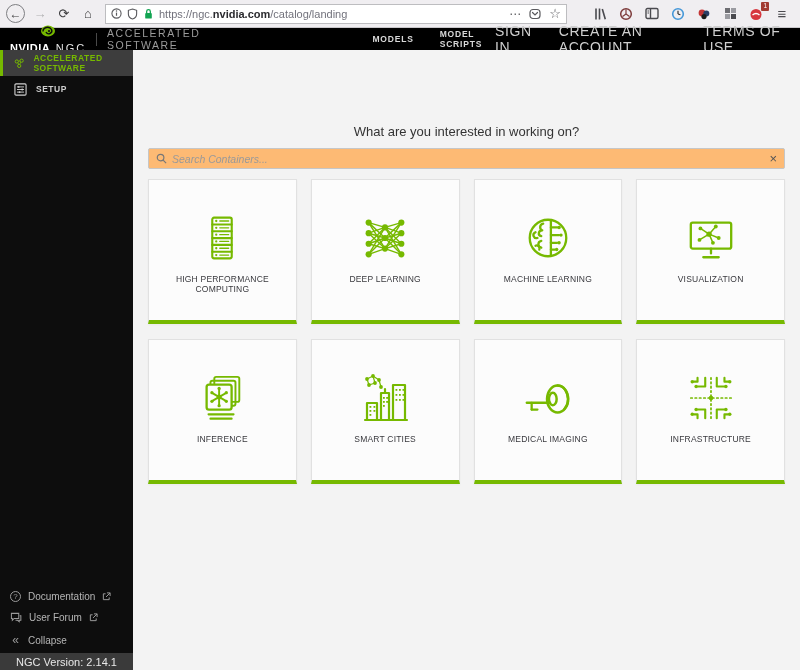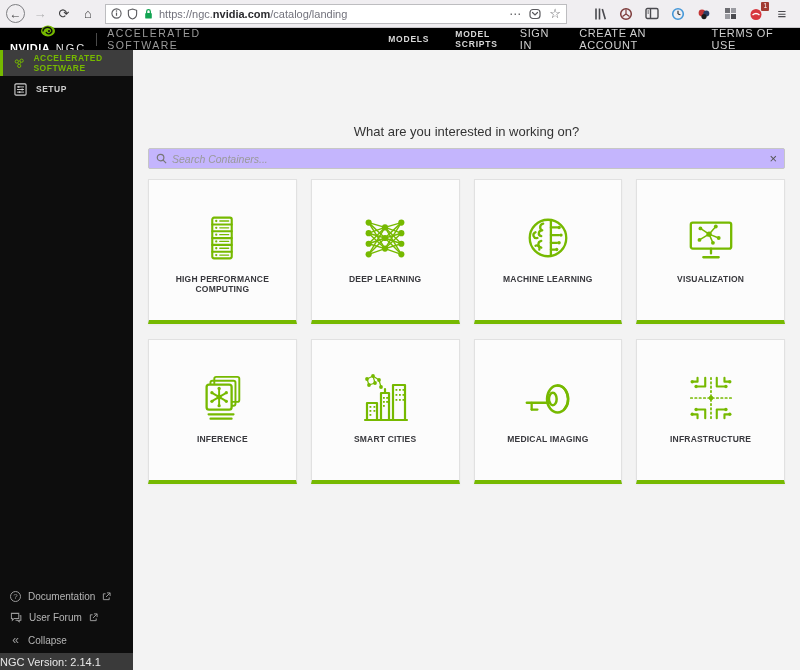--- a/index.html
+++ b/index.html
@@ -24,44 +24,44 @@
   .app-header { height:22px; background:#000; display:flex; align-items:center; padding:0 10px; }
   .brand { display:flex; align-items:center; gap:5px;flex-direction:column; }
   .brand-text { color:#fff; font-size:11px; font-weight:bold; letter-spacing:0.5px; }
   .brand-ngc { color:#e8e8e8; font-weight:normal; letter-spacing:2px; margin-left:2px; }
   .hdr-divider { width:1px; height:13px; background:#4a4a4a; margin:0 10px; }
   .app-title { color:#9b9b9b; font-size:10.5px; letter-spacing:1.5px; }
   .hdr-nav { display:flex; height:100%; margin-left:28px; }
   .hdr-nav-item { display:flex; align-items:center; height:100%; padding:0 13px; font-size:8.5px; font-weight:bold; letter-spacing:0.8px; color:#d8d8d8; cursor:pointer; border-bottom:3px solid transparent; padding-top:3px; }
   .hdr-nav-item.active { color:#76b900; border-bottom-color:#76b900;margin-top:26px; }
   .hdr-right { margin-left:auto; display:flex; gap:20px; }
-  .hdr-link { color:#cfcfcf; font-size:11px; letter-spacing:0.6px; cursor:pointer; }
+  .hdr-link { color:#cfcfcf; font-size:14px; letter-spacing:0.6px; cursor:pointer; }
 
   
   .content { display:flex; height:620px; }
   .sidebar { width:133px; background:#0d0d0d; position:relative; flex-shrink:0; }
   .sb-item { height:26px; display:flex; align-items:center; gap:9px; padding-left:11px; color:#cfcfcf; font-size:8.5px; font-weight:bold; letter-spacing:0.5px; cursor:pointer; border-left:3px solid transparent; }
   .sb-item.active { background:#3d3d3d; border-left-color:#76b900; color:#76b900; }
   .sb-footer { position:absolute; bottom:17px; left:0; right:0; padding:0 0 6px 10px; }
   .sb-foot-item { display:flex; align-items:center; gap:7px; color:#b5b5b5; font-size:10px; margin-top:10px; cursor:pointer; }
   .q-circle { width:11px; height:11px; border:1px solid #9a9a9a; border-radius:50%; font-size:8px; display:flex; align-items:center; justify-content:center; color:#9a9a9a; }
   .collapse-glyph { font-size:12px; color:#9a9a9a; width:11px; text-align:center; }
-  .version-bar { position:absolute; bottom:0; left:0; right:0; height:17px; background:#3a3a3a; color:#e8e8e8; font-size:11px; display:flex; align-items:center; justify-content:flex-start; }
+  .version-bar { position:absolute; bottom:0; left:0; right:0; height:17px; background:#3a3a3a; color:#e8e8e8; font-size:11px; display:flex; align-items:center; justify-content:center; }
 
   .main { flex:1; background:#f3f3f3; padding:0 15px; }
   .heading { margin-top:74px; text-align:center; font-size:13px; font-weight:500; color:#333; }
-  .search-box { margin-top:9px; height:21px; background:#c4b5fd; border:1px solid #c6c6c6; border-radius:2px; display:flex; align-items:center; padding:0 7px; }
+  .search-box { margin-top:9px; height:21px; background:#fdba74; border:1px solid #c6c6c6; border-radius:2px; display:flex; align-items:center; padding:0 7px; }
   .search-input { flex:1; border:none; outline:none; font-size:10.5px; font-style:italic; color:#444; margin-left:5px; background:transparent; font-family:"Liberation Sans", sans-serif; }
   .search-input::placeholder { color:#999; }
   .search-clear { color:#555; font-size:13px; cursor:pointer; line-height:1; }
 
   .cards { display:grid; grid-template-columns:repeat(4,1fr); gap:15px 14px; margin-top:10px; }
   .card { background:#fcfcfc; border:1px solid #e1e1e1; border-bottom:4px solid #76b900; height:145px; cursor:pointer; display:flex; flex-direction:column; align-items:center; box-shadow:0 1px 2px rgba(0,0,0,0.04); }
   .card-icon { margin-top:30px; height:56px; display:flex; align-items:center; justify-content:center; }
-  .card-label { margin-top:8px; font-size:8.5px; font-weight:bold; color:#38383d; letter-spacing:0.2px; text-align:center; padding:0 4px; }
+  .card-label { margin-top:8px; font-size:8.5px; font-weight:normal; color:#38383d; letter-spacing:0.2px; text-align:center; padding:0 4px; }
 
   svg { display:block; }
   .g-stroke { stroke:#76b900; fill:none; stroke-width:2.4; stroke-linecap:round; stroke-linejoin:round; }
   .g-fill { fill:#76b900; stroke:none; }
   .thin { stroke-width:1.5; }
 </style>
 </head>
 <body>
 
 <div class="browser-bar">

